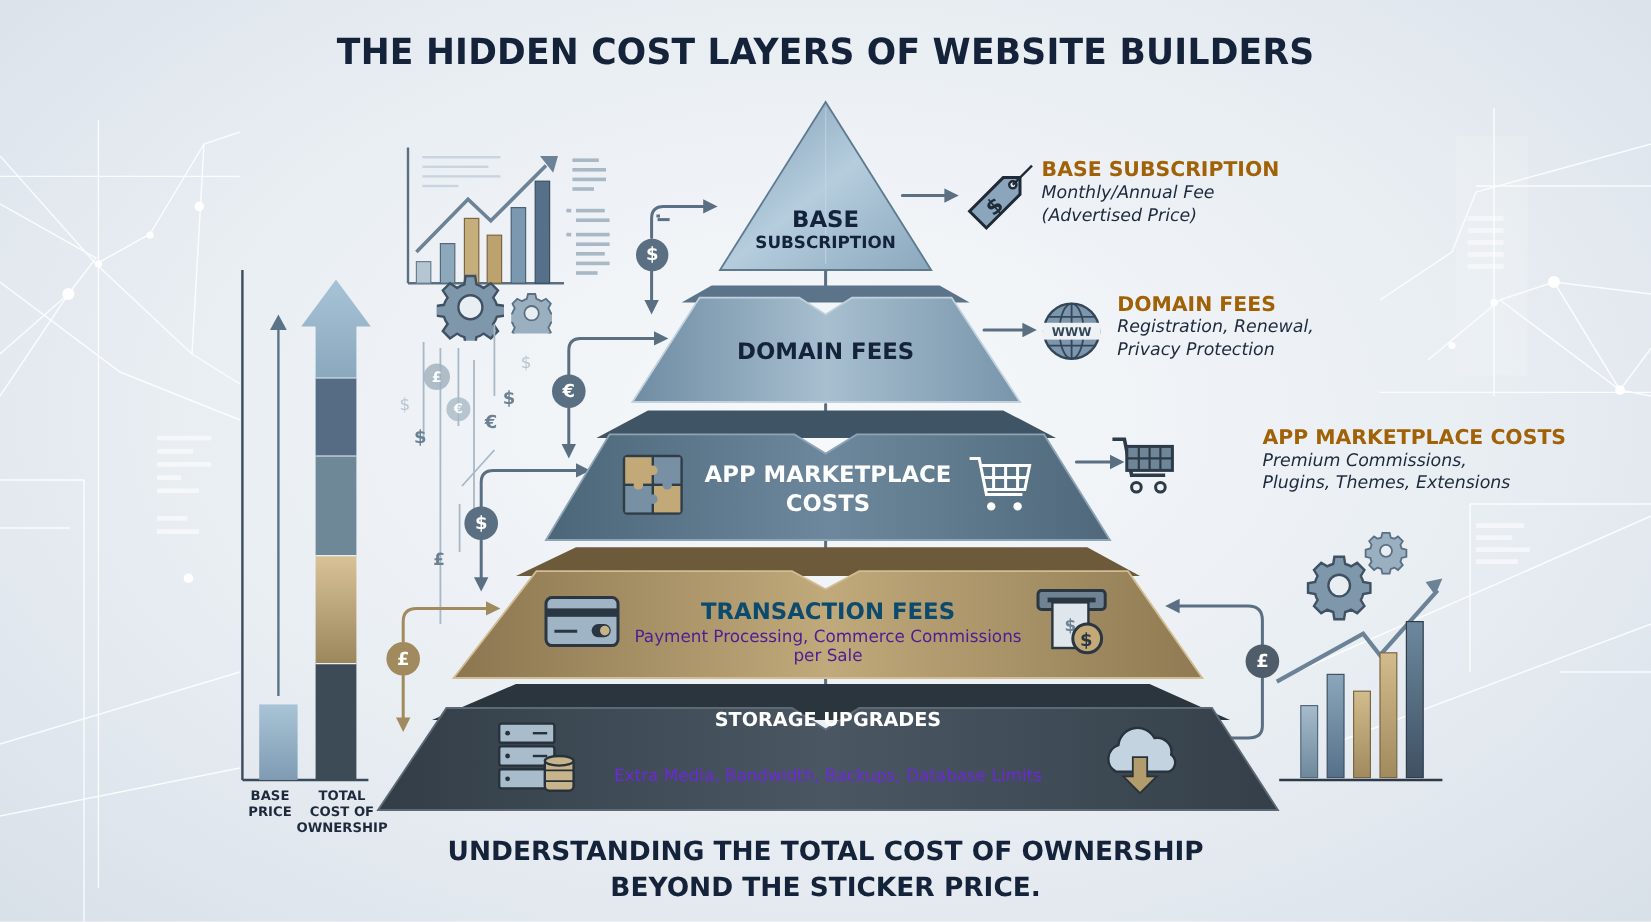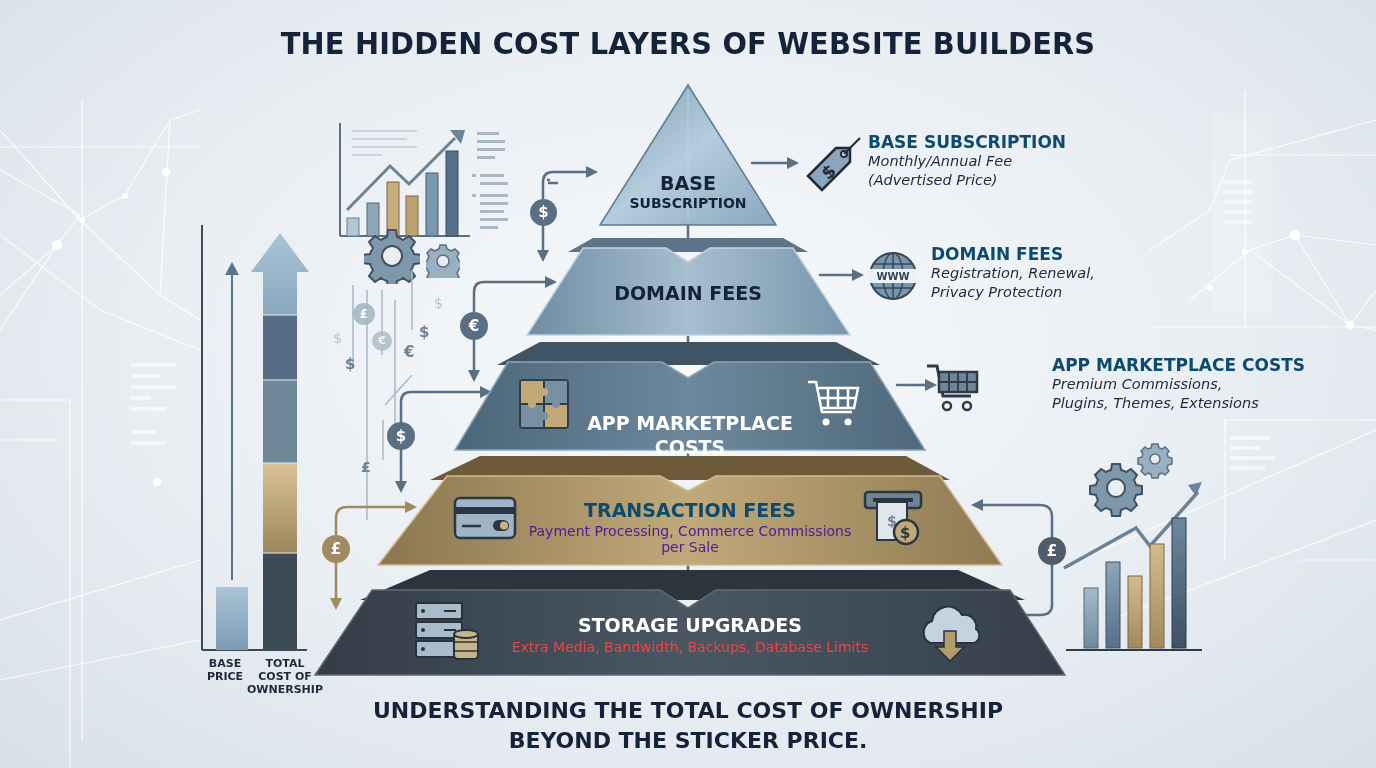--- a/index.html
+++ b/index.html
@@ -21,21 +21,21 @@
   .footer {
     position: absolute; left: 0; top: 696px; width: 1376px; text-align: center;
     font-weight: bold; font-size: 22px; line-height: 30px; color: #14223a;
   }
   .tier-label {
     position: absolute; text-align: center; font-weight: bold;
   }
   .tier-sub { position: absolute; text-align: center; font-size: 14px; }
 
   .callout { position: absolute; }
-  .callout .h { font-weight: bold; font-size: 17px; color: #0c4a6e; line-height: 20px; }
+  .callout .h { font-weight: bold; font-size: 17px; color: #a16207; line-height: 20px; }
   .callout .d { font-size: 14.5px; color: #1d2a3c; line-height: 19px; font-style: italic; }
 
   .tco-label {
     position: absolute; text-align: center; font-size: 11px; font-weight: bold; color: #1d2a3c; line-height: 13px;
   }
 </style>
 </head>
 <body>
 
 <svg class="abs" style="left:0;top:0" width="1376" height="768">
@@ -326,33 +326,33 @@
   <polygon points="688,85 600,225 776,225" fill="url(#gTop)" stroke="#5d7a90" stroke-width="1.5"></polygon>
   <line x1="688" y1="90" x2="688" y2="220" stroke="#c9d9e5" stroke-width="1" opacity="0.6"></line>
 </svg>
 
 <div class="tier-label" style="left:610px;top:172px;width:156px;color:#14223a;">
   <div style="font-size:19px;line-height:22px;">BASE</div>
   <div style="font-size:14px;line-height:18px;">SUBSCRIPTION</div>
 </div>
 <div class="tier-label" style="left:560px;top:282px;width:256px;font-size:19px;color:#14223a;">DOMAIN FEES</div>
 
-<div class="tier-label" style="left:570px;top:384px;width:240px;color:#ffffff;margin-top:27px;">
+<div class="tier-label" style="left:570px;top:384px;width:240px;color:#ffffff;">
   <div style="font-size:19px;line-height:24px;">APP MARKETPLACE</div>
   <div style="font-size:19px;line-height:24px;">COSTS</div>
 </div>
 
 <div class="tier-label" style="left:520px;top:499px;width:340px;font-size:19px;color:#0c4a6e;">TRANSACTION FEES</div>
 <div class="tier-sub" style="left:510px;top:523px;width:360px;color:#4c1d95;line-height:16px;">
   <div>Payment Processing, Commerce Commissions</div>
   <div>per Sale</div>
 </div>
 
-<div class="tier-label" style="left:530px;top:614px;width:320px;font-size:19px;color:#ffffff;">STORAGE UPGRADES</div>
-<div class="tier-sub" style="left:480px;top:639px;width:420px;color:#ef4444;">Extra Media, Bandwidth, Backups, Database Limits</div>
+<div class="tier-label" style="left:530px;top:590px;width:320px;font-size:16px;color:#ffffff;">STORAGE UPGRADES</div>
+<div class="tier-sub" style="left:480px;top:639px;width:420px;color:#6d28d9;">Extra Media, Bandwidth, Backups, Database Limits</div>
 
 <svg class="abs" style="left:518px;top:378px" width="52" height="52">
   <rect x="1" y="1" width="50" height="50" rx="4" fill="#2f3d49"></rect>
   <rect x="3" y="3" width="22" height="22" fill="#c2a977"></rect>
   <rect x="27" y="3" width="22" height="22" fill="#7890a3"></rect>
   <rect x="3" y="27" width="22" height="22" fill="#7890a3"></rect>
   <rect x="27" y="27" width="22" height="22" fill="#c2a977"></rect>
   <circle cx="26" cy="14" r="4" fill="#c2a977"></circle>
   <circle cx="14" cy="26" r="4" fill="#c2a977"></circle>
   <circle cx="38" cy="26" r="4" fill="#7890a3"></circle>

